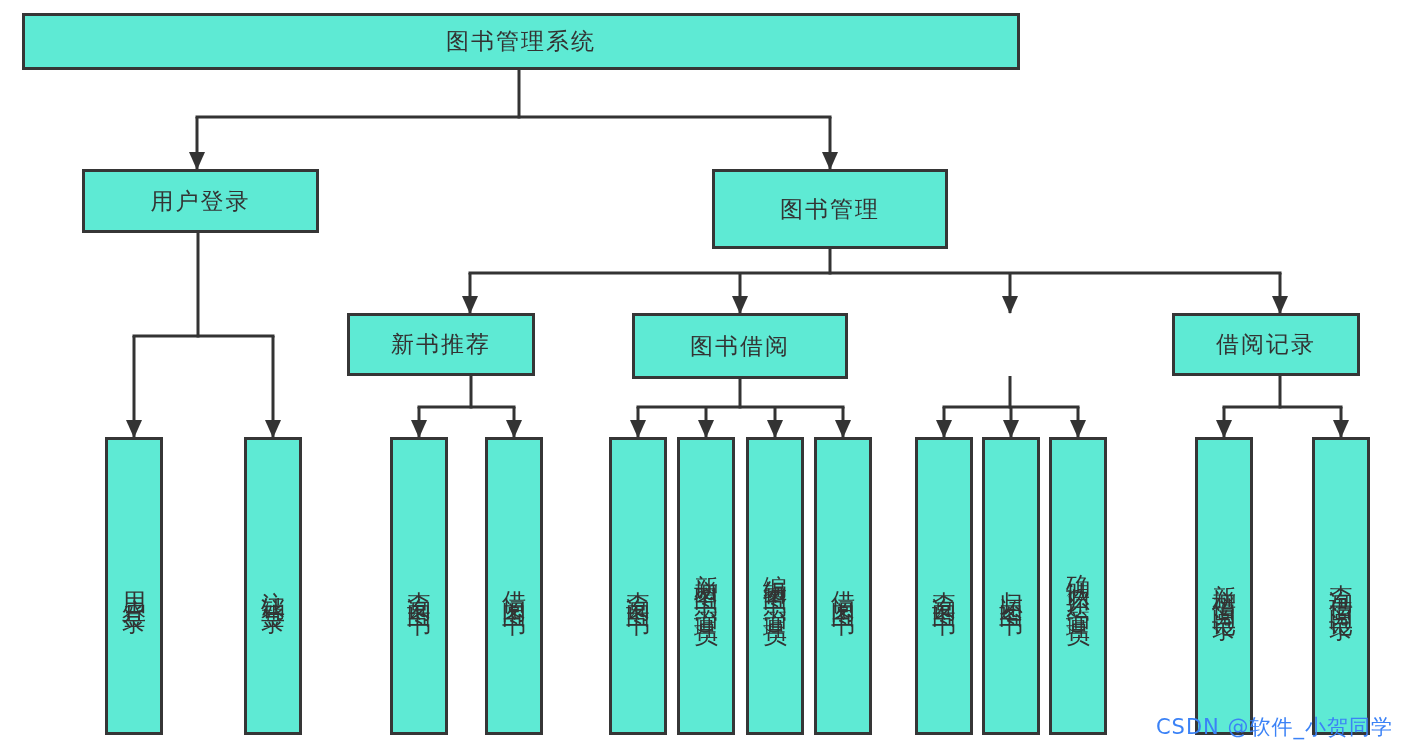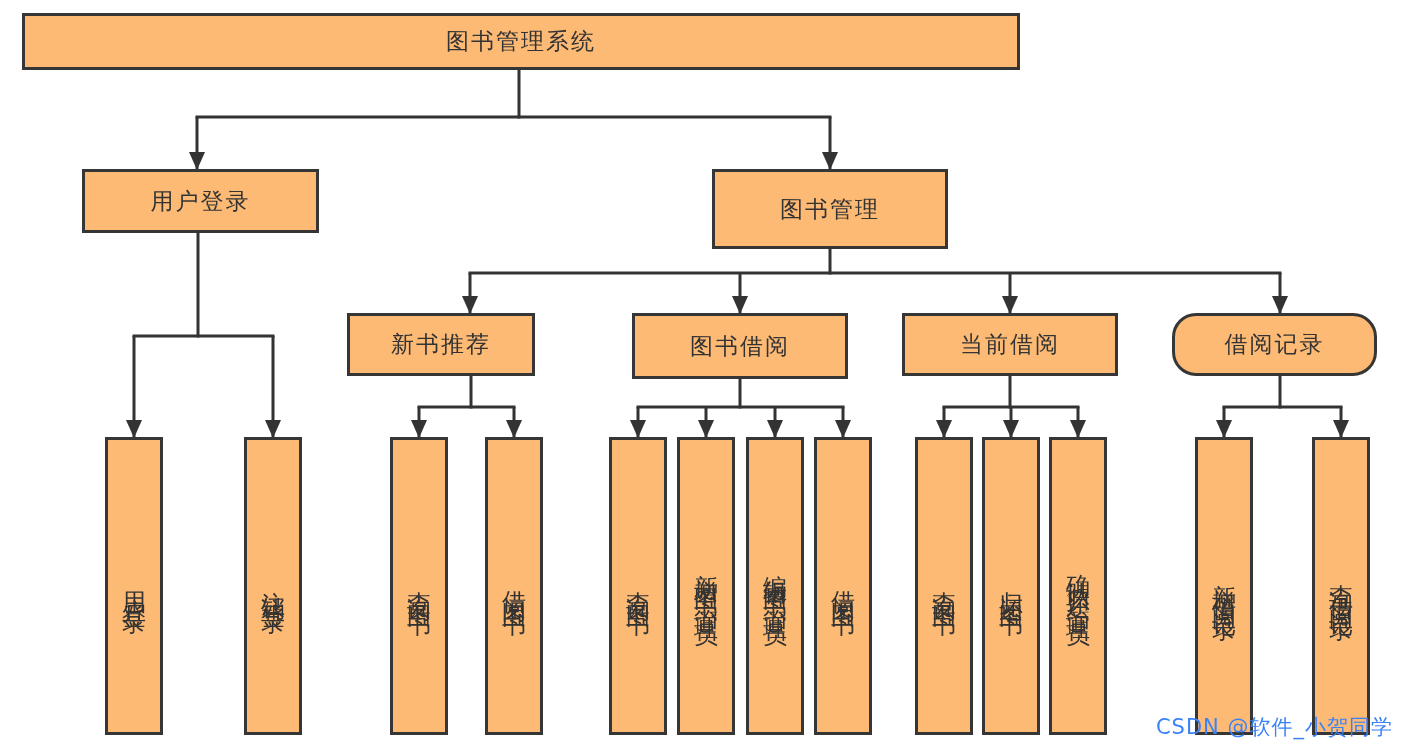--- a/index.html
+++ b/index.html
@@ -13,21 +13,21 @@
   }
   svg.connectors {
     position: absolute;
     left: 0; top: 0;
     width: 1405px; height: 747px;
   }
   svg.connectors line { stroke: #333333; stroke-width: 3; }
   svg.connectors .ah { fill: #333333; stroke: none; }
   .node {
     position: absolute;
-    background: #fdba74;
+    background: #5eead4;
     border: 3px solid #363636;
     box-sizing: border-box;
     display: flex;
     align-items: center;
     justify-content: center;
     color: #333333;
     font-size: 23px;
     letter-spacing: 2px;
     z-index: 2;
   }
@@ -106,22 +106,21 @@
     <line x1="1341" y1="407" x2="1341" y2="437" marker-end="url(#ah)"></line>
   </svg>
 
   <div class="node" style="left:22px; top:13px; width:998px; height:57px;">图书管理系统</div>
 
   <div class="node" style="left:82px; top:169px; width:237px; height:64px;">用户登录</div>
   <div class="node" style="left:712px; top:169px; width:236px; height:80px;">图书管理</div>
 
   <div class="node" style="left:347px; top:313px; width:188px; height:63px;">新书推荐</div>
   <div class="node" style="left:632px; top:313px; width:216px; height:66px;">图书借阅</div>
-  <div class="node" style="left:902px; top:313px; width:216px; height:63px;">当前借阅</div>
-  <div class="node" style="left:1172px; top:313px; width:205px; height:63px;border-radius:24px;">借阅记录</div>
+  <div class="node" style="left:1172px; top:313px; width:188px; height:63px;">借阅记录</div>
 
   <div class="node leaf" style="left:105px;">用户登录</div>
   <div class="node leaf" style="left:244px;">注销登录</div>
 
   <div class="node leaf" style="left:390px;">查询图书</div>
   <div class="node leaf" style="left:485px;">借阅图书</div>
 
   <div class="node leaf" style="left:609px;">查询图书</div>
   <div class="node leaf" style="left:677px;">新增图书（管理员）</div>
   <div class="node leaf" style="left:746px;">编辑图书（管理员）</div>

